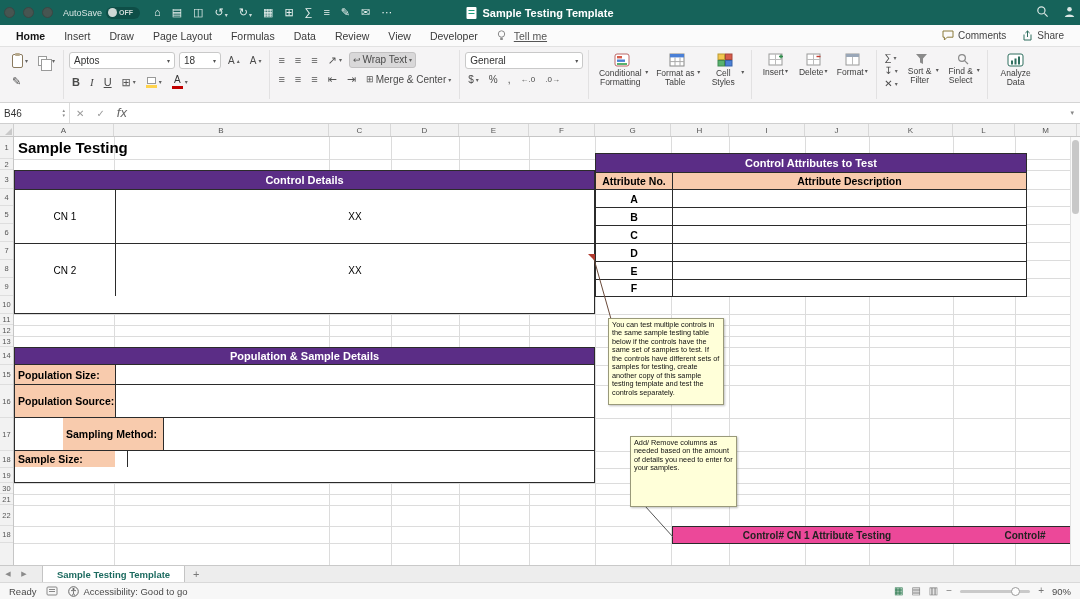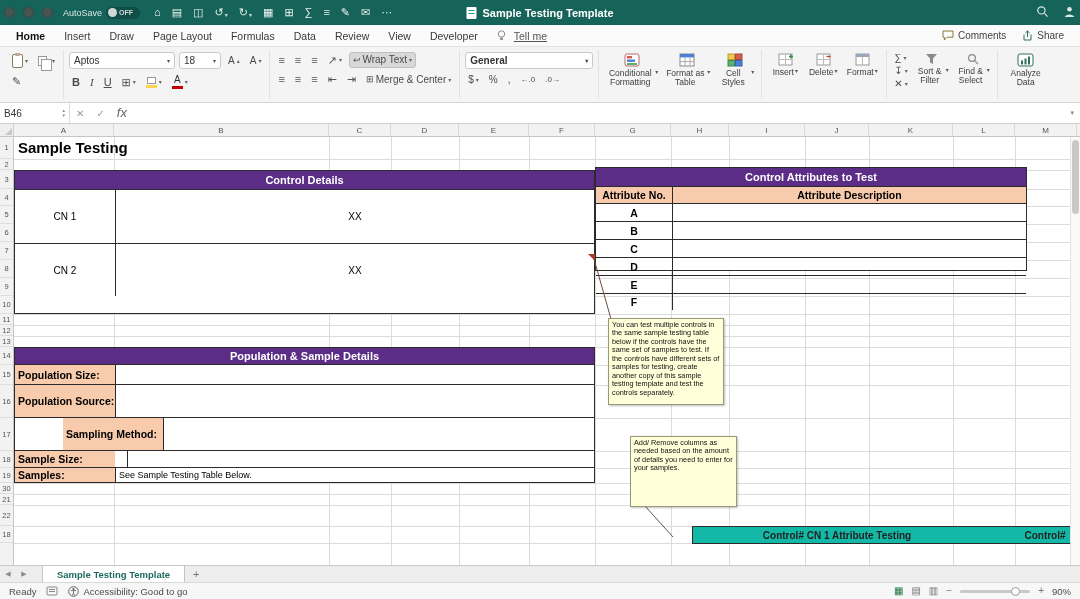--- a/index.html
+++ b/index.html
@@ -78,21 +78,21 @@
   .xl-table{position:absolute;background:#fff;border:1px solid #2b2b2b;z-index:1;display:flex;flex-direction:column;}
   .tbl-hdr{background:#5b2d86;color:#fff;font-weight:bold;font-size:11px;display:flex;align-items:center;justify-content:center;flex:none;}
   .trow{display:flex;border-top:1px solid #2b2b2b;flex:none;}
   .tcell{display:flex;align-items:center;justify-content:center;overflow:hidden;font-size:10px;color:#000;}
   .tcell + .tcell{border-left:1px solid #2b2b2b;}
   .peach{background:#f8cbad;font-weight:bold;font-size:10.5px;}
   .left{justify-content:flex-start;padding-left:3px;text-align:left;}
   .attr-letter{font-weight:bold;font-size:10.5px;}
   .note{position:absolute;background:#ffffd9;border:1px solid #99997a;font-size:7.3px;line-height:1.16;padding:2px 3px;color:#111;z-index:4;box-shadow:1px 1px 2px rgba(0,0,0,.25);overflow:hidden;}
   .callout{position:absolute;left:0;top:0;z-index:3;pointer-events:none;}
-  .bhdr{position:absolute;background:#14b8a6;border:1px solid #2b2b2b;display:flex;align-items:center;justify-content:center;font-weight:bold;font-size:10px;z-index:1;overflow:hidden;white-space:nowrap;margin-left:20px;}
+  .bhdr{position:absolute;background:#ec4899;border:1px solid #2b2b2b;display:flex;align-items:center;justify-content:center;font-weight:bold;font-size:10px;z-index:1;overflow:hidden;white-space:nowrap;}
   .vscroll{position:absolute;right:0;top:0;width:10px;height:428px;background:#fafafa;border-left:1px solid #e2e2e2;z-index:5;}
   .vthumb{position:absolute;right:1px;top:3px;width:7px;height:74px;background:#c8c8c8;border-radius:4px;}
 
   
   .tabsbar{height:17px;background:#ededed;border-top:1px solid #c9c9c9;display:flex;align-items:stretch;font-size:9.5px;color:#666;}
   .tabnav{width:16px;display:flex;align-items:center;justify-content:center;font-size:7px;color:#8a8a8a;}
   .sheettab{display:flex;align-items:center;padding:0 14px;background:#fff;border-left:1px solid #c4c4c4;border-right:1px solid #c4c4c4;color:#1d6b60;font-weight:bold;margin-left:10px;}
   .addtab{width:22px;display:flex;align-items:center;justify-content:center;font-size:11px;color:#777;}
 
   
@@ -319,21 +319,21 @@
         <button class="rbtn">
           <span class="small-glyph">⊞</span>
           <span>Merge &amp; Center</span>
           <span class="caret">▾</span>
         </button>
       </div>
     </div>
 
     <div class="rgroup">
       <div class="rrow">
-        <div class="rselect" style="width:128px;font-weight:bold;">
+        <div class="rselect" style="width:118px;">
           <span>General</span>
           <span class="caret">▾</span>
         </div>
       </div>
       <div class="rrow">
         <button class="rbtn">
             <span>$</span>
             <span class="caret">▾</span>
           </button>
         <button class="rbtn">%</button>
@@ -541,21 +541,21 @@
       <div class="trow" style="height:54px;">
         <div class="tcell" style="width:100px;">CN 1</div>
         <div class="tcell" style="flex:1;">XX</div>
       </div>
       <div class="trow" style="height:53px;">
         <div class="tcell" style="width:100px;">CN 2</div>
         <div class="tcell" style="flex:1;">XX</div>
       </div>
     </div>
 
-    <div class="xl-table" style="left:595px;top:30px;width:432px;height:104px;justify-content:space-between;">
+    <div class="xl-table" style="left:595px;top:16px;width:432px;height:144px;justify-content:space-between;">
       <div class="tbl-hdr" style="height:18px;">Control Attributes to Test</div>
       <div class="trow" style="height:17px;">
         <div class="tcell peach" style="width:76px;">Attribute No.</div>
         <div class="tcell peach" style="flex:1;">Attribute Description</div>
       </div>
       <div class="trow" style="height:18px;">
         <div class="tcell attr-letter" style="width:76px;">A</div>
         <div class="tcell" style="flex:1;"></div>
       </div>
       <div class="trow" style="height:18px;">
@@ -590,24 +590,20 @@
         <div class="tcell peach left" style="width:100px;">Population Source:</div>
         <div class="tcell left" style="flex:1;"></div>
       </div>
       <div class="trow" style="height:33px;padding-left:48px;">
         <div class="tcell peach left" style="width:100px;">Sampling Method:</div>
         <div class="tcell left" style="flex:1;"></div>
       </div>
       <div class="trow" style="height:17px;gap:12px;">
         <div class="tcell peach left" style="width:100px;">Sample Size:</div>
         <div class="tcell left" style="flex:1;"></div>
-      </div>
-      <div class="trow" style="height:15px;">
-        <div class="tcell peach left" style="width:100px;">Samples:</div>
-        <div class="tcell left" style="flex:1;font-size:9px;">See Sample Testing Table Below.</div>
       </div>
     </div>
 
     <svg class="callout" width="1080" height="428">
       <polygon points="595,117 588,117 595,124" fill="#b03a2e"></polygon>
       <line x1="594" y1="122" x2="611" y2="182" stroke="#6a4a3a" stroke-width="1"></line>
       <line x1="645" y1="369" x2="673" y2="400" stroke="#555" stroke-width="1"></line>
     </svg>
 
     <div class="note" style="left:608px;top:181px;width:116px;height:87px;">You can test multiple controls in the same sample testing table below if the controls have the same set of samples to test. If the controls have different sets of samples for testing, create another copy of this sample testing template and test the controls separately.</div>

